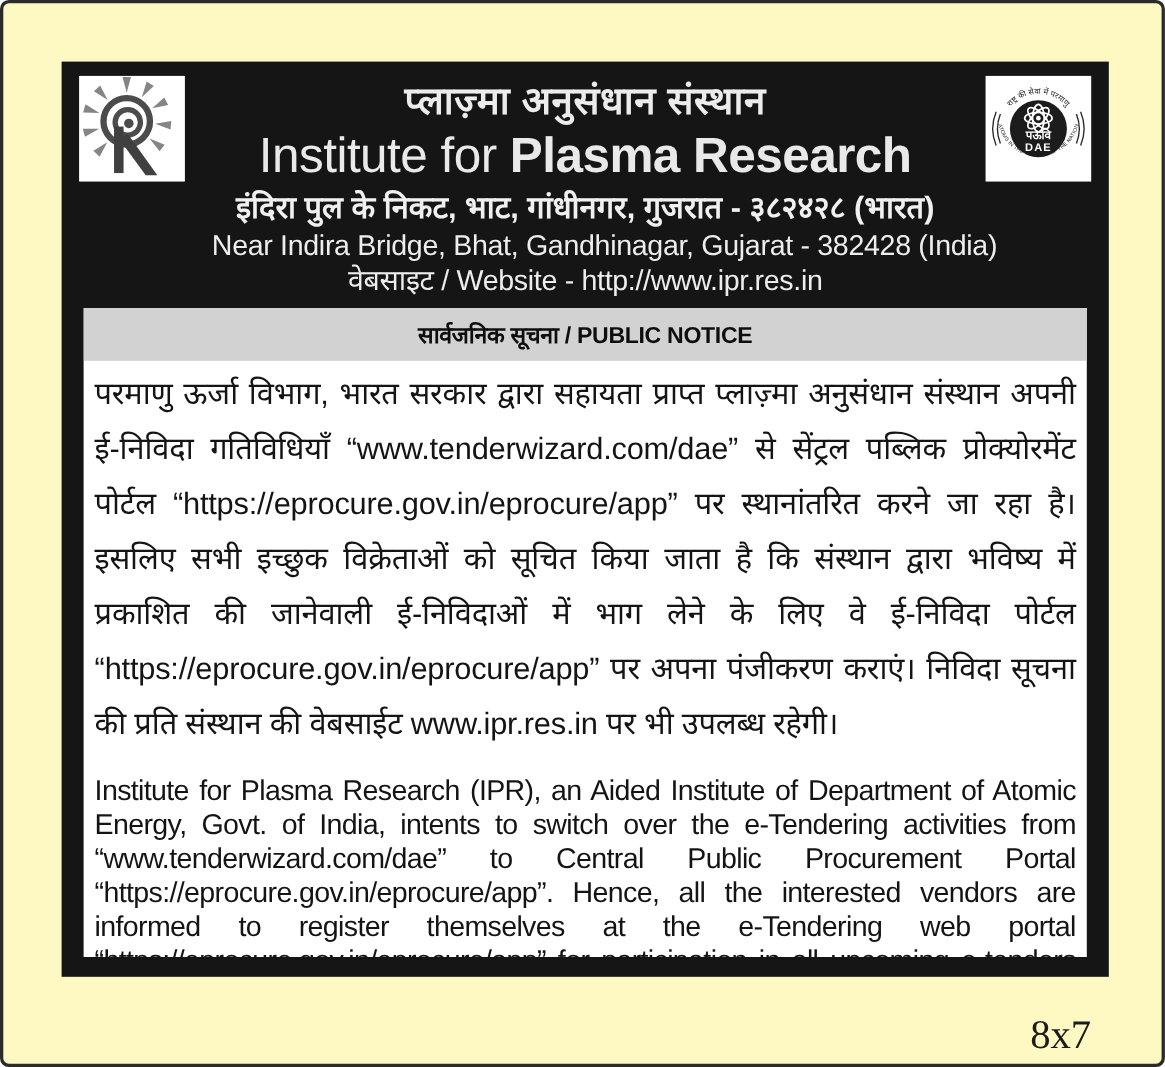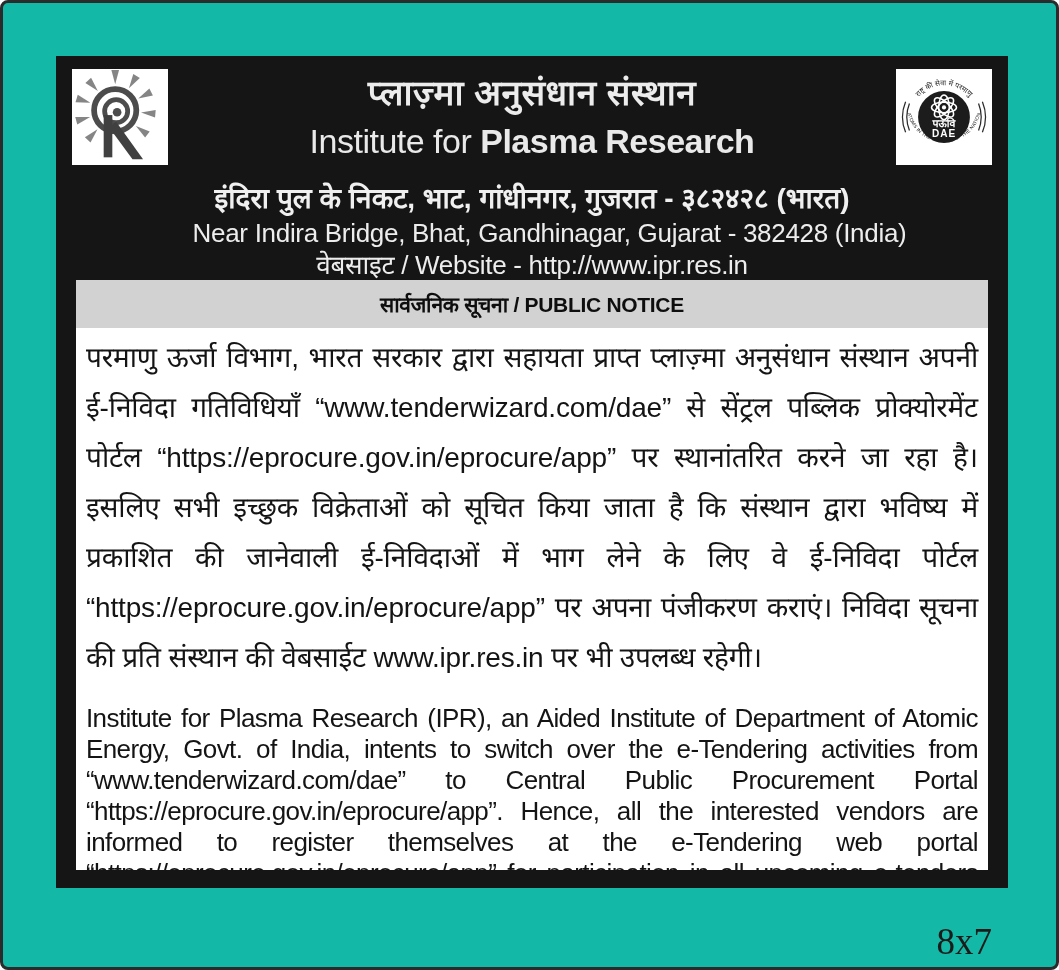--- a/index.html
+++ b/index.html
@@ -7,21 +7,21 @@
   body {
     width:1059px; height:970px;
     font-family:"Liberation Sans", sans-serif;
     position:relative;
   }
   .page {
     position:absolute; left:0; top:0;
     width:1059px; height:970px;
     border:3px solid #2b2b2b;
     border-radius:8px;
-    background:#14b8a6;
+    background:#fef9c3;
   }
   
   .notice-block {
     position:absolute; left:53px; top:53px;
     width:952px; height:832px;
     background:#151515;
   }
   
   .header {
     position:absolute; top:0; left:0; right:0; height:224px;
@@ -35,28 +35,28 @@
     width:96px; height:96px; background:#ffffff;
     flex:0 0 96px; overflow:hidden;
   }
   .logo-box svg { display:block; width:96px; height:96px; }
   .titles { flex:1; text-align:center; padding-top:2px; }
   .title-hi {
     font-size:35px; font-weight:600; line-height:44px;
     color:#ececec; letter-spacing:0.5px;
   }
   .title-en {
-    font-size:34px; line-height:52px; color:#e9e9e9;
+    font-size:45px; line-height:52px; color:#e9e9e9;
     letter-spacing:-0.5px;
   }
   .title-en .light { font-weight:400; }
   .title-en .bold  { font-weight:700; }
   .addr-hi {
     text-align:center; font-weight:700; font-size:28px;
-    line-height:37px; margin-top:13px; color:#f0f0f0;
+    line-height:37px; margin-top:3px; color:#f0f0f0;
   }
   .addr-en {
     text-align:center; font-weight:400; font-size:26px;
     line-height:32px; color:#ededed; letter-spacing:-0.3px;padding-left:35px;
   }
   .website-line {
     text-align:center; font-weight:400; font-size:26px;
     line-height:32px; color:#ededed; letter-spacing:-0.3px;
   }
   

